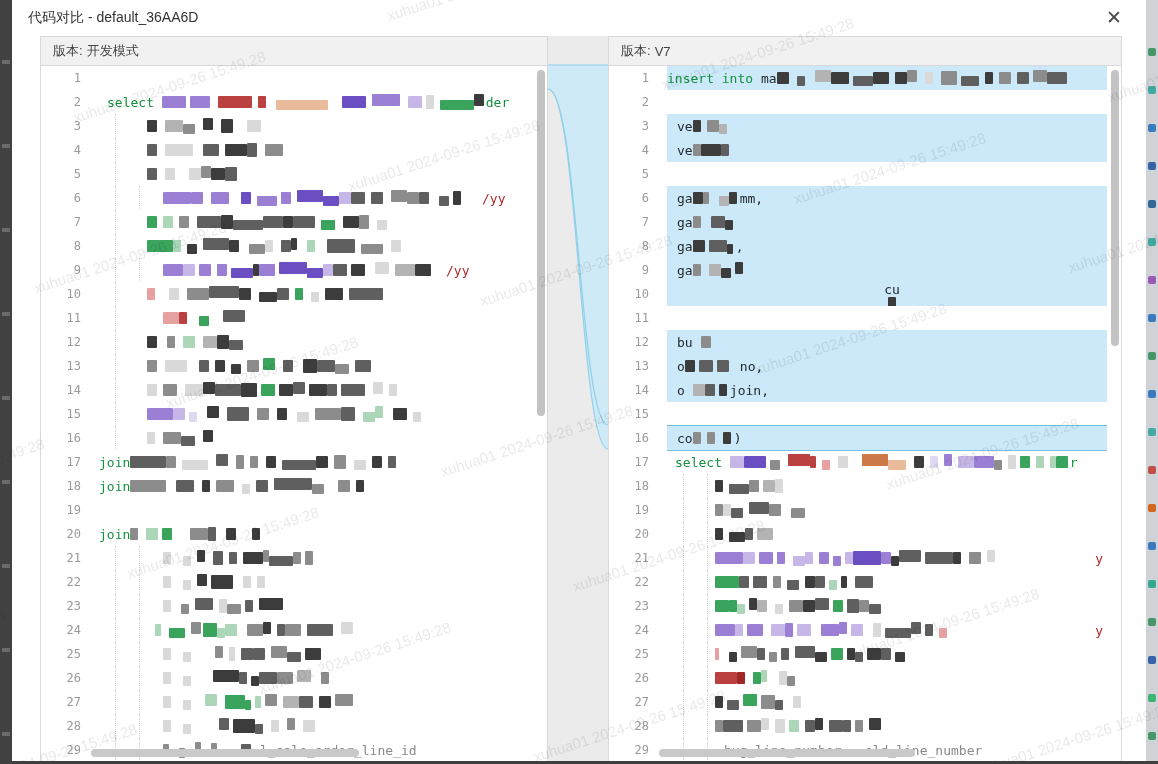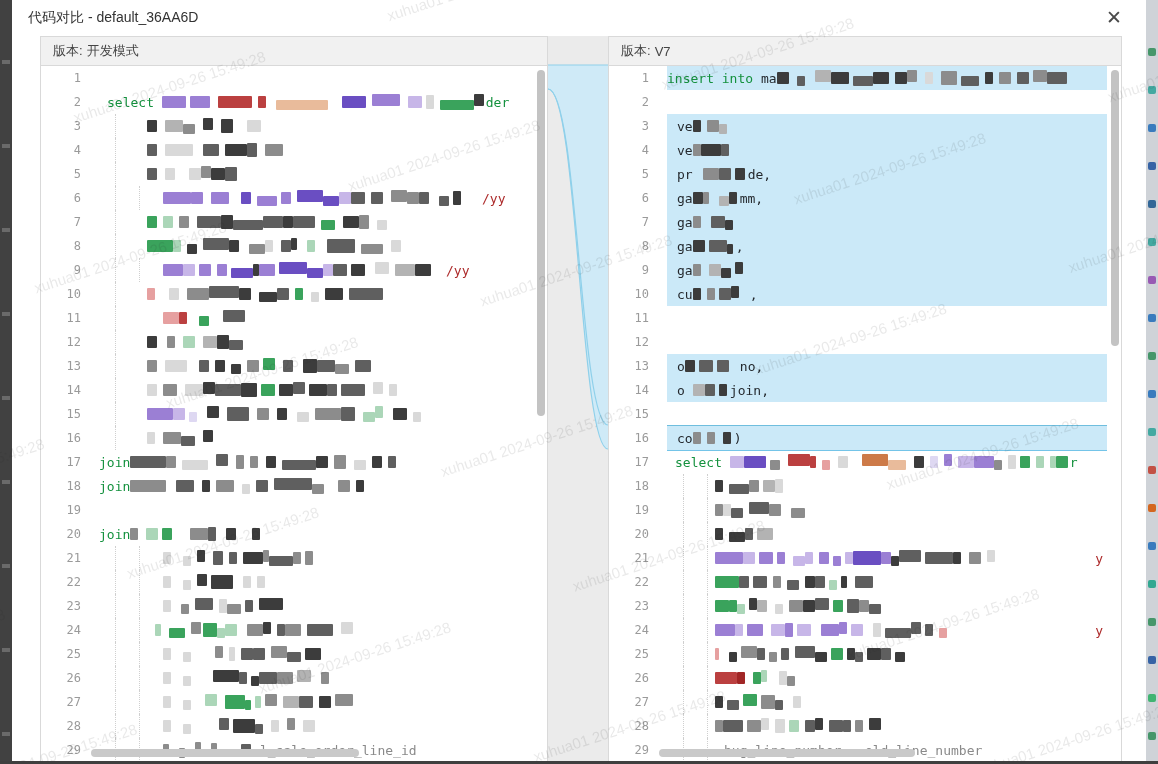--- a/index.html
+++ b/index.html
@@ -780,29 +780,20 @@
           <span class="ln">4</span>
           <span class="content" style="padding-left: 10px;">
             <span class="txt">ve</span>
             <span class="b" style="width: 8px; background: rgb(140, 140, 140);"></span>
             <span class="b" style="width: 20px; background: rgb(60, 60, 60);"></span>
             <span class="b" style="width: 8px; background: rgb(95, 95, 95);"></span>
           </span>
         </div>
         <div class="line hl">
           <span class="ln">5</span>
-          <span class="content" style="padding-left: 10px;">
-            <span class="txt">pr</span>
-            <span class="sp" style="width: 10px;"></span>
-            <span class="b" style="width: 16px; background: rgb(140, 140, 140);"></span>
-            <span class="b" style="width: 12px; background: rgb(95, 95, 95);"></span>
-            <span class="sp" style="width: 4px;"></span>
-            <span class="b" style="width: 10px; background: rgb(60, 60, 60);"></span>
-            <span class="t-def">de,</span>
-          </span>
         </div>
         <div class="line hl">
           <span class="ln">6</span>
           <span class="content" style="padding-left: 10px;">
             <span class="txt">ga</span>
             <span class="b" style="width: 10px; background: rgb(60, 60, 60);"></span>
             <span class="b" style="width: 6px; background: rgb(140, 140, 140);"></span>
             <span class="sp" style="width: 10px;"></span>
             <span class="b" style="width: 10px; background: rgb(179, 179, 179);"></span>
             <span class="b" style="width: 8px; background: rgb(60, 60, 60);"></span>
@@ -837,37 +828,42 @@
             <span class="b" style="width: 8px; background: rgb(140, 140, 140);"></span>
             <span class="sp" style="width: 8px;"></span>
             <span class="b" style="width: 12px; background: rgb(179, 179, 179);"></span>
             <span class="b" style="width: 10px; background: rgb(60, 60, 60);"></span>
             <span class="sp" style="width: 4px;"></span>
             <span class="b" style="width: 8px; background: rgb(60, 60, 60);"></span>
           </span>
         </div>
         <div class="line hl">
           <span class="ln">10</span>
+          <span class="content" style="padding-left: 10px; flex-direction: column;">
+            <span class="txt">cu</span>
+            <span class="b" style="width: 8px; background: rgb(60, 60, 60);"></span>
+            <span class="sp" style="width: 6px;"></span>
+            <span class="b" style="width: 8px; background: rgb(140, 140, 140);"></span>
+            <span class="sp" style="width: 4px;"></span>
+            <span class="b" style="width: 12px; background: rgb(95, 95, 95);"></span>
+            <span class="b" style="width: 8px; background: rgb(60, 60, 60);"></span>
+            <span class="sp" style="width: 8px;"></span>
+            <span class="t-def">,</span>
+          </span>
+        </div>
+        <div class="line hl">
+          <span class="ln">11</span>
+        </div>
+        <div class="line hl">
+          <span class="ln">12</span>
           <span class="content" style="padding-left: 10px;">
-            <span class="txt">cu</span>
-            <span class="b" style="width: 8px; background: rgb(60, 60, 60);"></span>
-            <span class="sp" style="width: 6px;"></span>
-            <span class="b" style="width: 8px; background: rgb(140, 140, 140);"></span>
-            <span class="sp" style="width: 4px;"></span>
-            <span class="b" style="width: 12px; background: rgb(95, 95, 95);"></span>
-            <span class="b" style="width: 8px; background: rgb(60, 60, 60);"></span>
-            <span class="sp" style="width: 8px;"></span>
-            <span class="t-def">,</span>
-          </span>
-        </div>
-        <div class="line hl">
-          <span class="ln">11</span>
-        </div>
-        <div class="line hl">
-          <span class="ln">12</span>
+            <span class="txt">bu</span>
+            <span class="sp" style="width: 8px;"></span>
+            <span class="b" style="width: 10px; background: rgb(140, 140, 140);"></span>
+          </span>
         </div>
         <div class="line hl">
           <span class="ln">13</span>
           <span class="content" style="padding-left: 10px;">
             <span class="txt">o</span>
             <span class="b" style="width: 10px; background: rgb(60, 60, 60);"></span>
             <span class="sp" style="width: 4px;"></span>
             <span class="b" style="width: 14px; background: rgb(95, 95, 95);"></span>
             <span class="sp" style="width: 4px;"></span>
             <span class="b" style="width: 12px; background: rgb(95, 95, 95);"></span>

